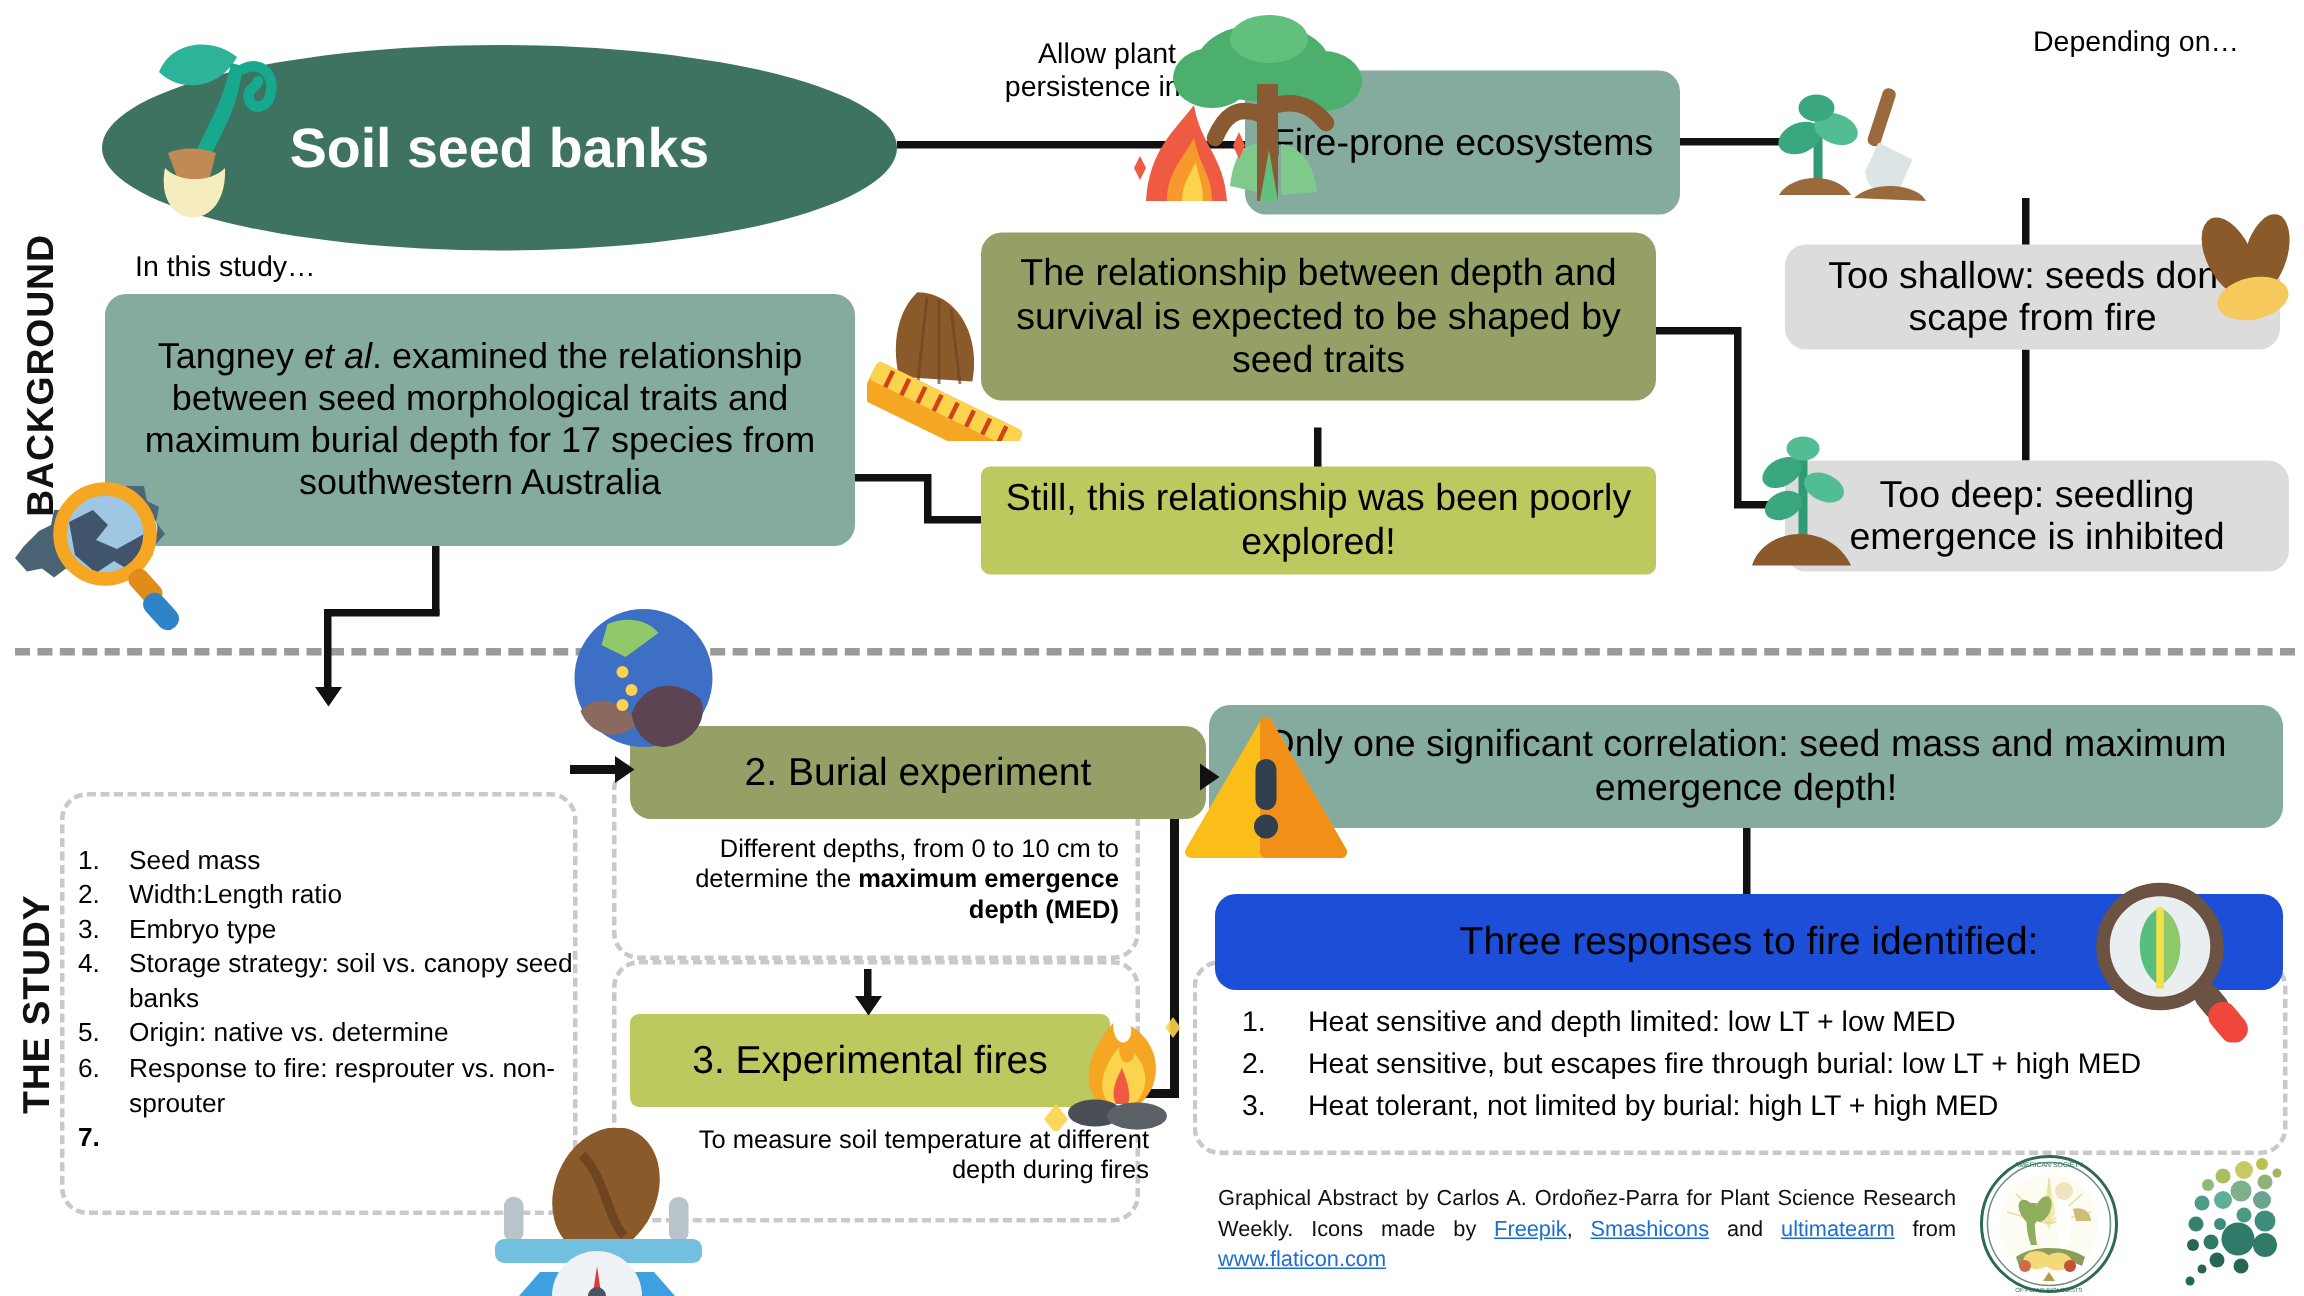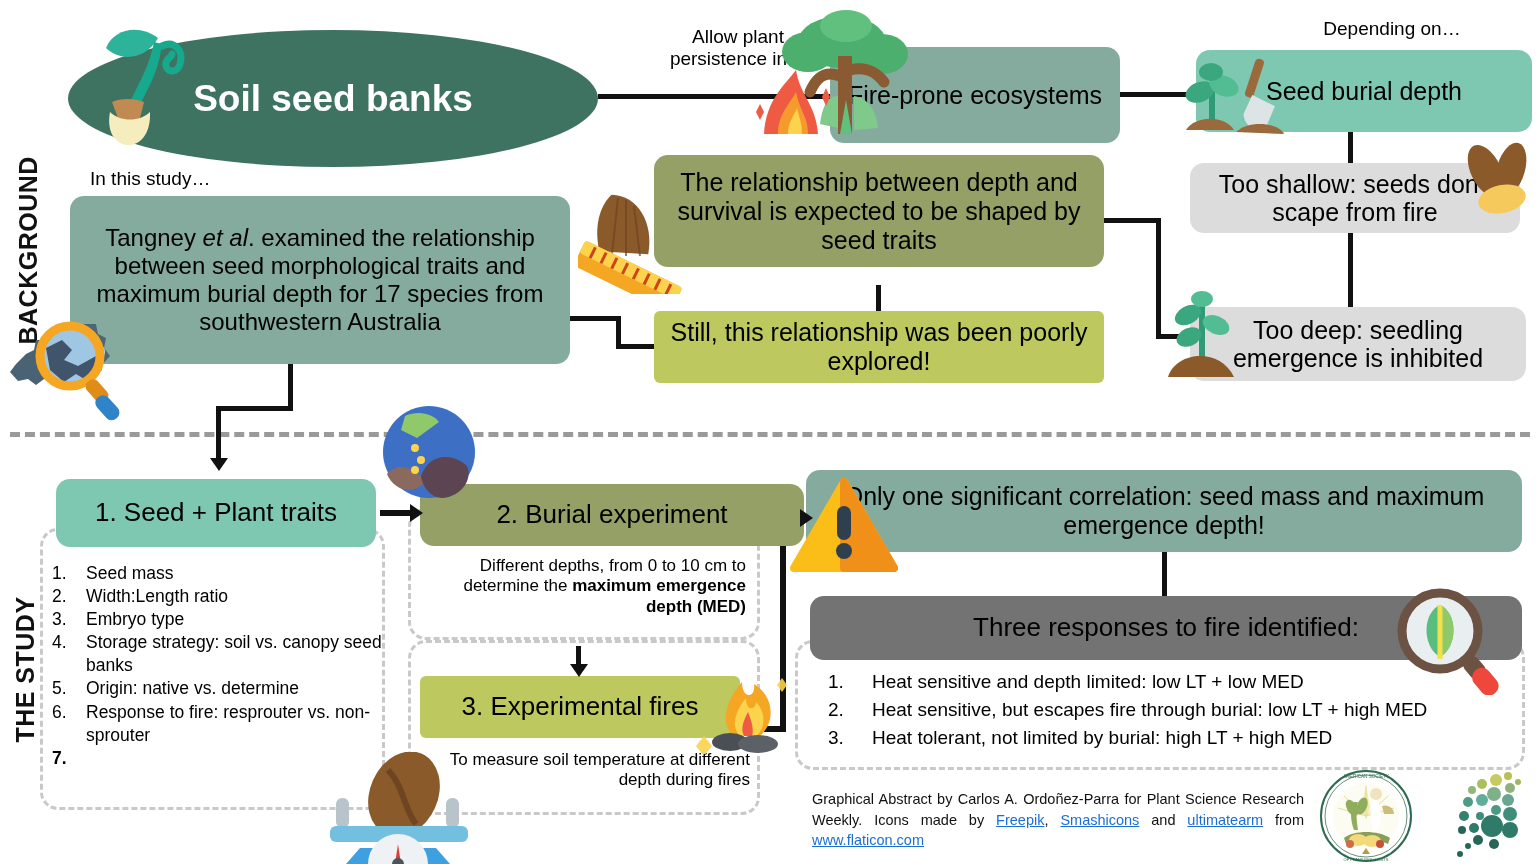--- a/index.html
+++ b/index.html
@@ -123,38 +123,35 @@
       </g>
     </svg>
   </div>
 
   <div class="box" style="left:830px; top:47px; width:290px; height:96px; background:#84ab9e; font-size:25px;">
     <span>Fire-prone ecosystems</span>
   </div>
 
   <div class="line" style="left:1120px; top:92px; width:78px; height:5px;"></div>
 
-  <div class="small-note" style="left:1292px; top:18px; width:200px; text-align:center;">Depending on…</div>
+  <div class="small-note" style="left:1324px; top:18px; width:200px; text-align:center;">Depending on…</div>
 
   <div class="icon" style="left:1178px; top:52px; width:110px; height:90px;">
     <svg width="110" height="90" viewBox="0 0 110 90">
       <path d="M34 72 L34 40" stroke="#2f9b76" stroke-width="6" stroke-linecap="round"></path>
       <ellipse cx="22" cy="40" rx="15" ry="10" transform="rotate(-22 22 40)" fill="#3aa77f"></ellipse>
       <ellipse cx="46" cy="34" rx="15" ry="10" transform="rotate(20 46 34)" fill="#52bd93"></ellipse>
       <ellipse cx="33" cy="20" rx="12" ry="9" fill="#3aa77f"></ellipse>
       <path d="M8 78 C16 64 46 62 56 78 Z" fill="#9a6a3d"></path>
       <rect x="72" y="6" width="9" height="40" rx="4" transform="rotate(18 76 26)" fill="#9a6a3d"></rect>
       <path d="M72 44 L96 52 L90 74 C82 82 68 76 66 64 Z" fill="#dde4e6" transform="rotate(8 80 60)"></path>
       <path d="M58 80 C70 68 100 70 106 82 Z" fill="#9a6a3d"></path>
     </svg>
   </div>
 
-  <div class="box" style="left:1196px; top:50px; width:336px; height:82px; background:#7ec8b1; font-size:25px;">
-    <span>Seed burial depth</span>
-  </div>
 
   <div class="line" style="left:1348px; top:132px; width:5px; height:32px;"></div>
 
   <div class="icon" style="left:1466px; top:133px; width:72px; height:92px;">
     <svg width="72" height="92" viewBox="0 0 72 92">
       <ellipse cx="20" cy="38" rx="15" ry="28" transform="rotate(-26 20 38)" fill="#8a5a2b"></ellipse>
       <ellipse cx="45" cy="36" rx="14" ry="27" transform="rotate(16 45 36)" fill="#8a5a2b"></ellipse>
       <ellipse cx="36" cy="66" rx="24" ry="14" transform="rotate(-12 36 66)" fill="#f6c95c"></ellipse>
     </svg>
   </div>
@@ -249,23 +246,20 @@
   <div class="line" style="left:1156px; top:218px; width:5px; height:120px;"></div>
   <div class="line" style="left:1156px; top:334px; width:46px; height:5px;"></div>
 
   <div class="line" style="left:288px; top:364px; width:5px; height:46px;"></div>
   <div class="line" style="left:216px; top:406px; width:77px; height:5px;"></div>
   <div class="line" style="left:216px; top:406px; width:5px; height:54px;"></div>
   <div class="arrow-head ah-down" style="left:210px; top:458px;"></div>
 
   <div class="dash-box" style="left:40px; top:528px; width:345px; height:282px;"></div>
 
-  <div class="box" style="left:56px; top:479px; width:320px; height:68px; background:#7ec8b1; font-size:26px;">
-    <span>1. Seed + Plant traits</span>
-  </div>
 
   <div class="olist" style="left:52px; top:562px; width:330px;">
     <div class="row">
         <span class="num">1.</span>
         <span class="txt">Seed mass</span>
       </div>
     <div class="row">
         <span class="num">2.</span>
         <span class="txt">Width:Length ratio</span>
       </div>
@@ -328,21 +322,21 @@
       <ellipse cx="68" cy="100" rx="20" ry="9" fill="#5c6167"></ellipse>
       <path d="M14 92 l8 10 -8 10 -8 -10 Z" fill="#fbd34d" opacity=".9"></path>
       <path d="M92 34 l5 7 -5 7 -5 -7 Z" fill="#fbd34d" opacity=".9"></path>
     </svg>
   </div>
 
   <div class="box sq" style="left:420px; top:676px; width:320px; height:62px; background:#bdc85f; font-size:26px;">
     <span>3. Experimental fires</span>
   </div>
 
-  <div class="capt" style="left:420px; top:750px; width:330px;">To measure soil temperature at different depth during fires</div>
+  <div class="capt" style="left:436px; top:750px; width:330px;">To measure soil temperature at different depth during fires</div>
 
   <div class="icon" style="left:318px; top:752px; width:172px; height:112px;">
     <svg width="172" height="112" viewBox="0 0 172 112">
       <ellipse cx="86" cy="42" rx="34" ry="44" transform="rotate(24 86 42)" fill="#8a5a2b"></ellipse>
       <path d="M70 18 C86 34 86 58 98 72" stroke="#6f4420" stroke-width="6" fill="none"></path>
       <rect x="18" y="46" width="13" height="30" rx="6" fill="#b9c4ca"></rect>
       <rect x="128" y="46" width="13" height="30" rx="6" fill="#b9c4ca"></rect>
       <rect x="12" y="74" width="138" height="16" rx="6" fill="#72bfe0"></rect>
       <path d="M42 96 L118 96 L132 112 L28 112 Z" fill="#3ea0e0"></path>
       <circle cx="80" cy="112" r="30" fill="#eef2f4"></circle>
@@ -366,21 +360,21 @@
   </div>
 
   <div class="box" style="left:806px; top:470px; width:716px; height:82px; background:#84ab9e; font-size:25px; line-height:1.16;">
     <span>Only one significant correlation: seed mass and maximum emergence depth!</span>
   </div>
 
   <div class="line" style="left:1162px; top:552px; width:5px; height:44px;"></div>
 
   <div class="dash-box" style="left:795px; top:640px; width:730px; height:130px;"></div>
 
-  <div class="box" style="left:810px; top:596px; width:712px; height:64px; background:#737373; font-size:26px;">
+  <div class="box" style="left:810px; top:596px; width:712px; height:64px; background:#1d4ed8; font-size:26px;">
     <span>Three responses to fire identified:</span>
   </div>
 
   <div class="icon" style="left:1392px; top:585px; width:110px; height:110px;">
     <svg width="110" height="110" viewBox="0 0 110 110">
       <circle cx="48" cy="46" r="38" fill="#e9eef0"></circle>
       <path d="M48 20 C66 28 66 62 48 72 C30 62 30 28 48 20 Z" fill="#58bd7d"></path>
       <path d="M48 20 C66 28 66 62 48 72 Z" fill="#8fc96a"></path>
       <path d="M48 20 L48 74" stroke="#f2e14a" stroke-width="5"></path>
       <circle cx="48" cy="46" r="38" fill="none" stroke="#6b5243" stroke-width="9"></circle>

